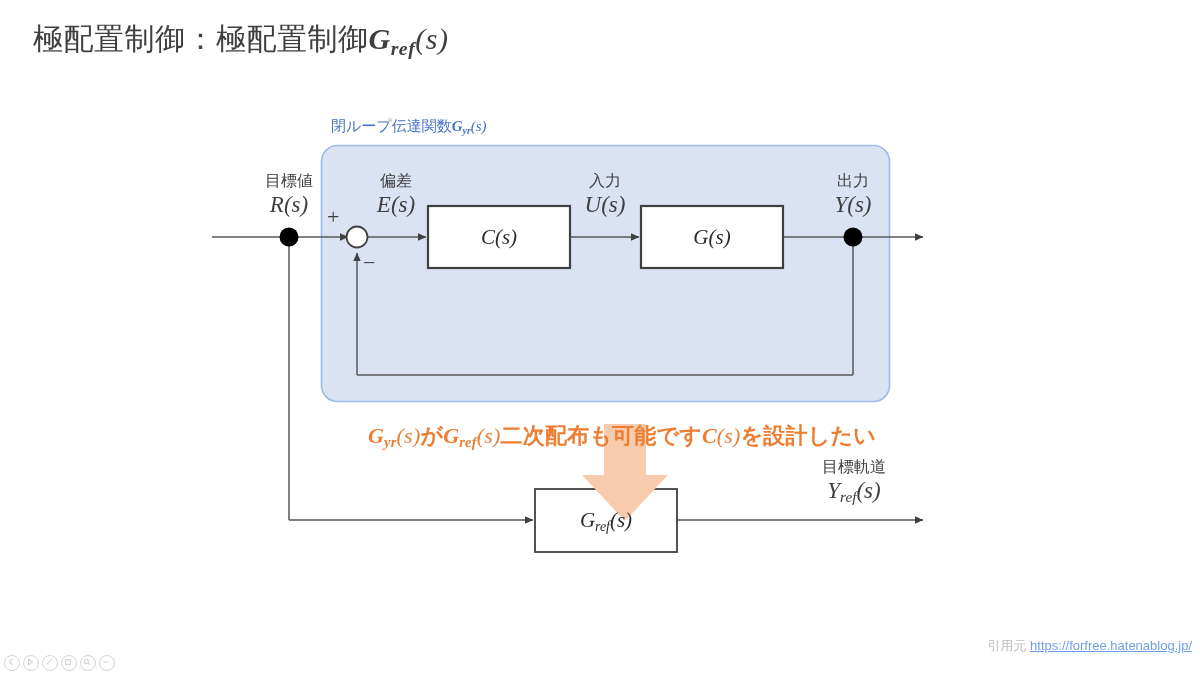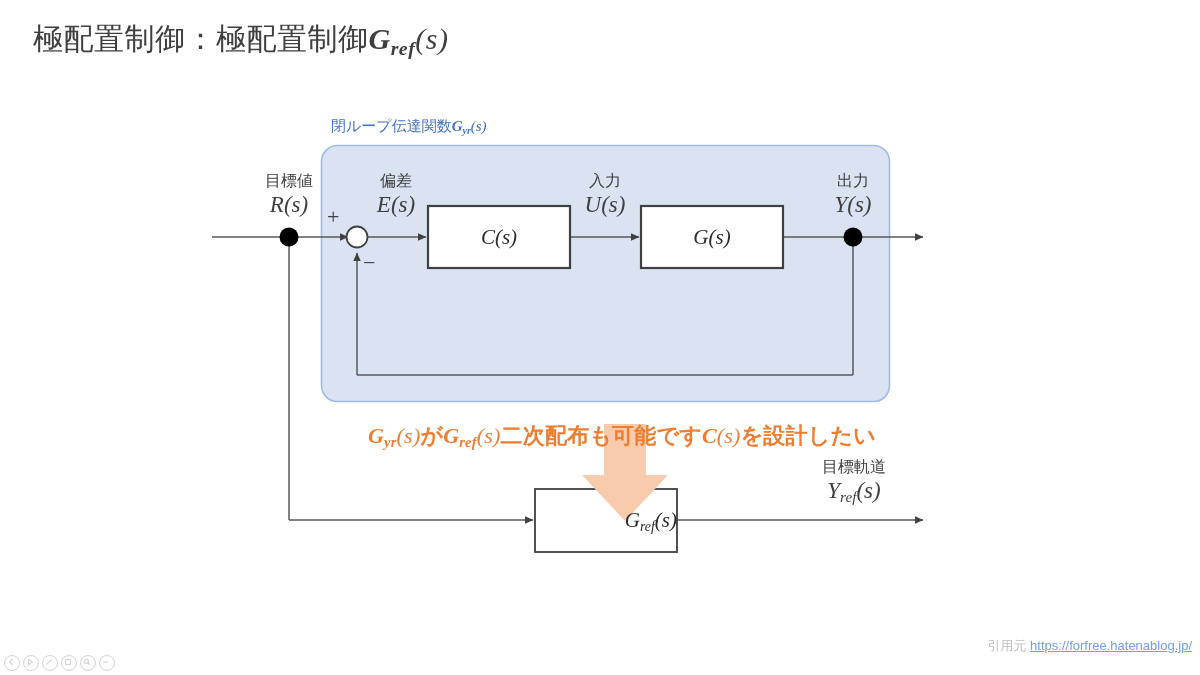--- a/index.html
+++ b/index.html
@@ -222,21 +222,21 @@
 
   <div class="sign" style="left:327px; top:204px;">+</div>
   <div class="sign" style="left:363px; top:250px;">−</div>
 
   <div class="blockname" style="left:428px; top:225px; width:142px;">
     <span class="mathn">C(s)</span>
   </div>
   <div class="blockname" style="left:641px; top:225px; width:142px;">
     <span class="mathn">G(s)</span>
   </div>
-  <div class="blockname" style="left:535px; top:508px; width:142px;text-align:right;">
+  <div class="blockname" style="left:535px; top:508px; width:142px;">
     <span class="mathn">G</span><span class="mathn sub">ref</span><span class="mathn">(s)</span>
   </div>
 
 
   <div id="orange-text">
     <span class="mathv">G</span><span class="mathv sub">yr</span><span class="mathn">(s)</span><span>が</span><span class="mathv">G</span><span class="mathv sub">ref</span><span class="mathn">(s)</span><span>二次配布も可能です</span><span class="mathv">C</span><span class="mathn">(s)</span><span>を設計したい</span>
   </div>
 
 
   <div id="footer-cite">

